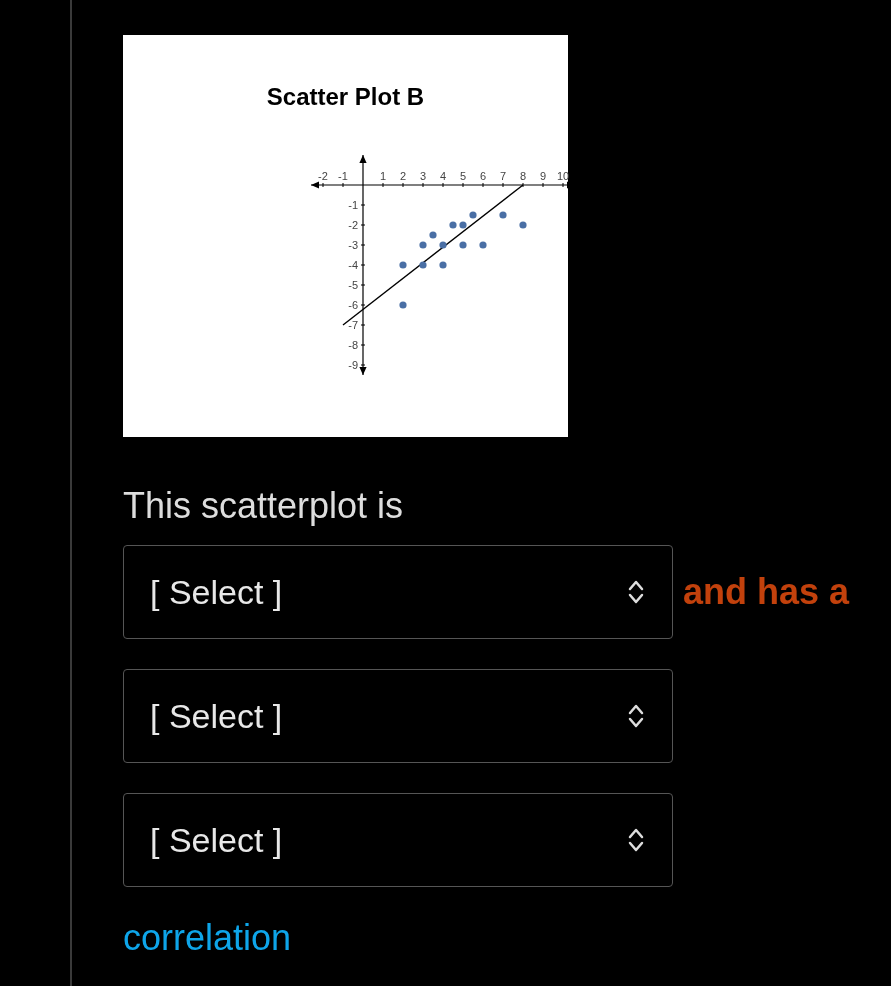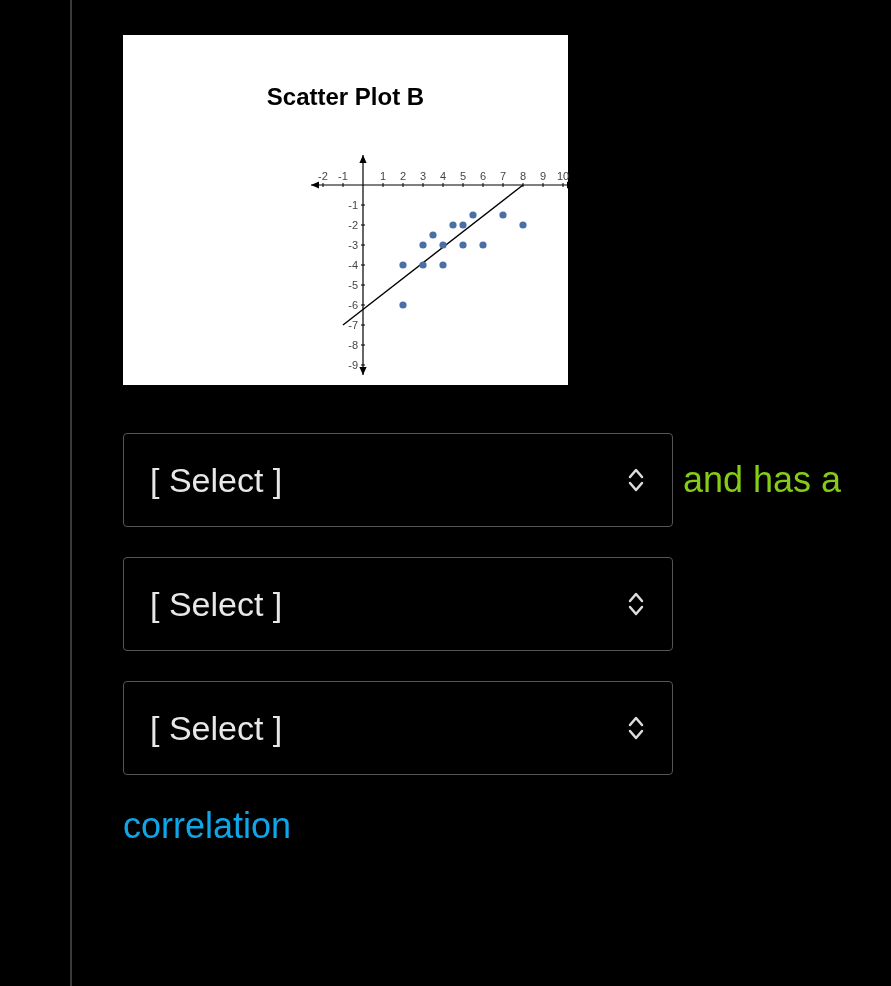--- a/index.html
+++ b/index.html
@@ -15,21 +15,21 @@
     position: absolute;
     left: 70px; top: 0; width: 2px; height: 100%;
     background: #3a3a3a;
   }
   .content {
     position: absolute;
     left: 123px; top: 35px;
     width: 740px;
   }
   .chart-box {
-    width: 445px; height: 350px;
+    width: 445px; height: 402px;
     background: #fff;
     position: relative;
     margin-bottom: 48px;
   }
   .chart-title {
     position: absolute;
     top: 48px; left: 0; right: 0;
     text-align: center;
     font-weight: 700;
     font-size: 24px;
@@ -69,22 +69,22 @@
     font-size: 34px;
     color: #e8e8e8;
     font-weight: 300;
   }
   .updown {
     display: flex; flex-direction: column; gap: 1px;
     color: #ddd;
   }
   .after-text {
     font-size: 36px;
-    color: #84cc16;
-    font-weight: 400;
+    color: #c2410c;
+    font-weight: 700;
   }
   .corr {
     font-size: 36px;
     color: #0ea5e9;
     font-weight: 300;
     margin-top: 10px;
   }
 </style>
 </head>
 <body>
@@ -170,20 +170,21 @@
         <circle cx="5" cy="2" r="0.18"></circle>
         <circle cx="5" cy="3" r="0.18"></circle>
         <circle cx="5.5" cy="1.5" r="0.18"></circle>
         <circle cx="6" cy="3" r="0.18"></circle>
         <circle cx="7" cy="1.5" r="0.18"></circle>
         <circle cx="8" cy="2" r="0.18"></circle>
       </g>
     </svg>
   </div>
 
+  <div class="question-line">This scatterplot is</div>
 
   <div class="row">
     <div class="select-box">
       <span class="select-text">[ Select ]</span>
       <span class="updown">
         <svg width="20" height="26" viewBox="0 0 20 26">
             <path d="M4 10 L10 3 L16 10" stroke="#ddd" stroke-width="2.5" fill="none" stroke-linecap="round" stroke-linejoin="round"></path>
             <path d="M4 16 L10 23 L16 16" stroke="#ddd" stroke-width="2.5" fill="none" stroke-linecap="round" stroke-linejoin="round"></path>
           </svg>
       </span>

